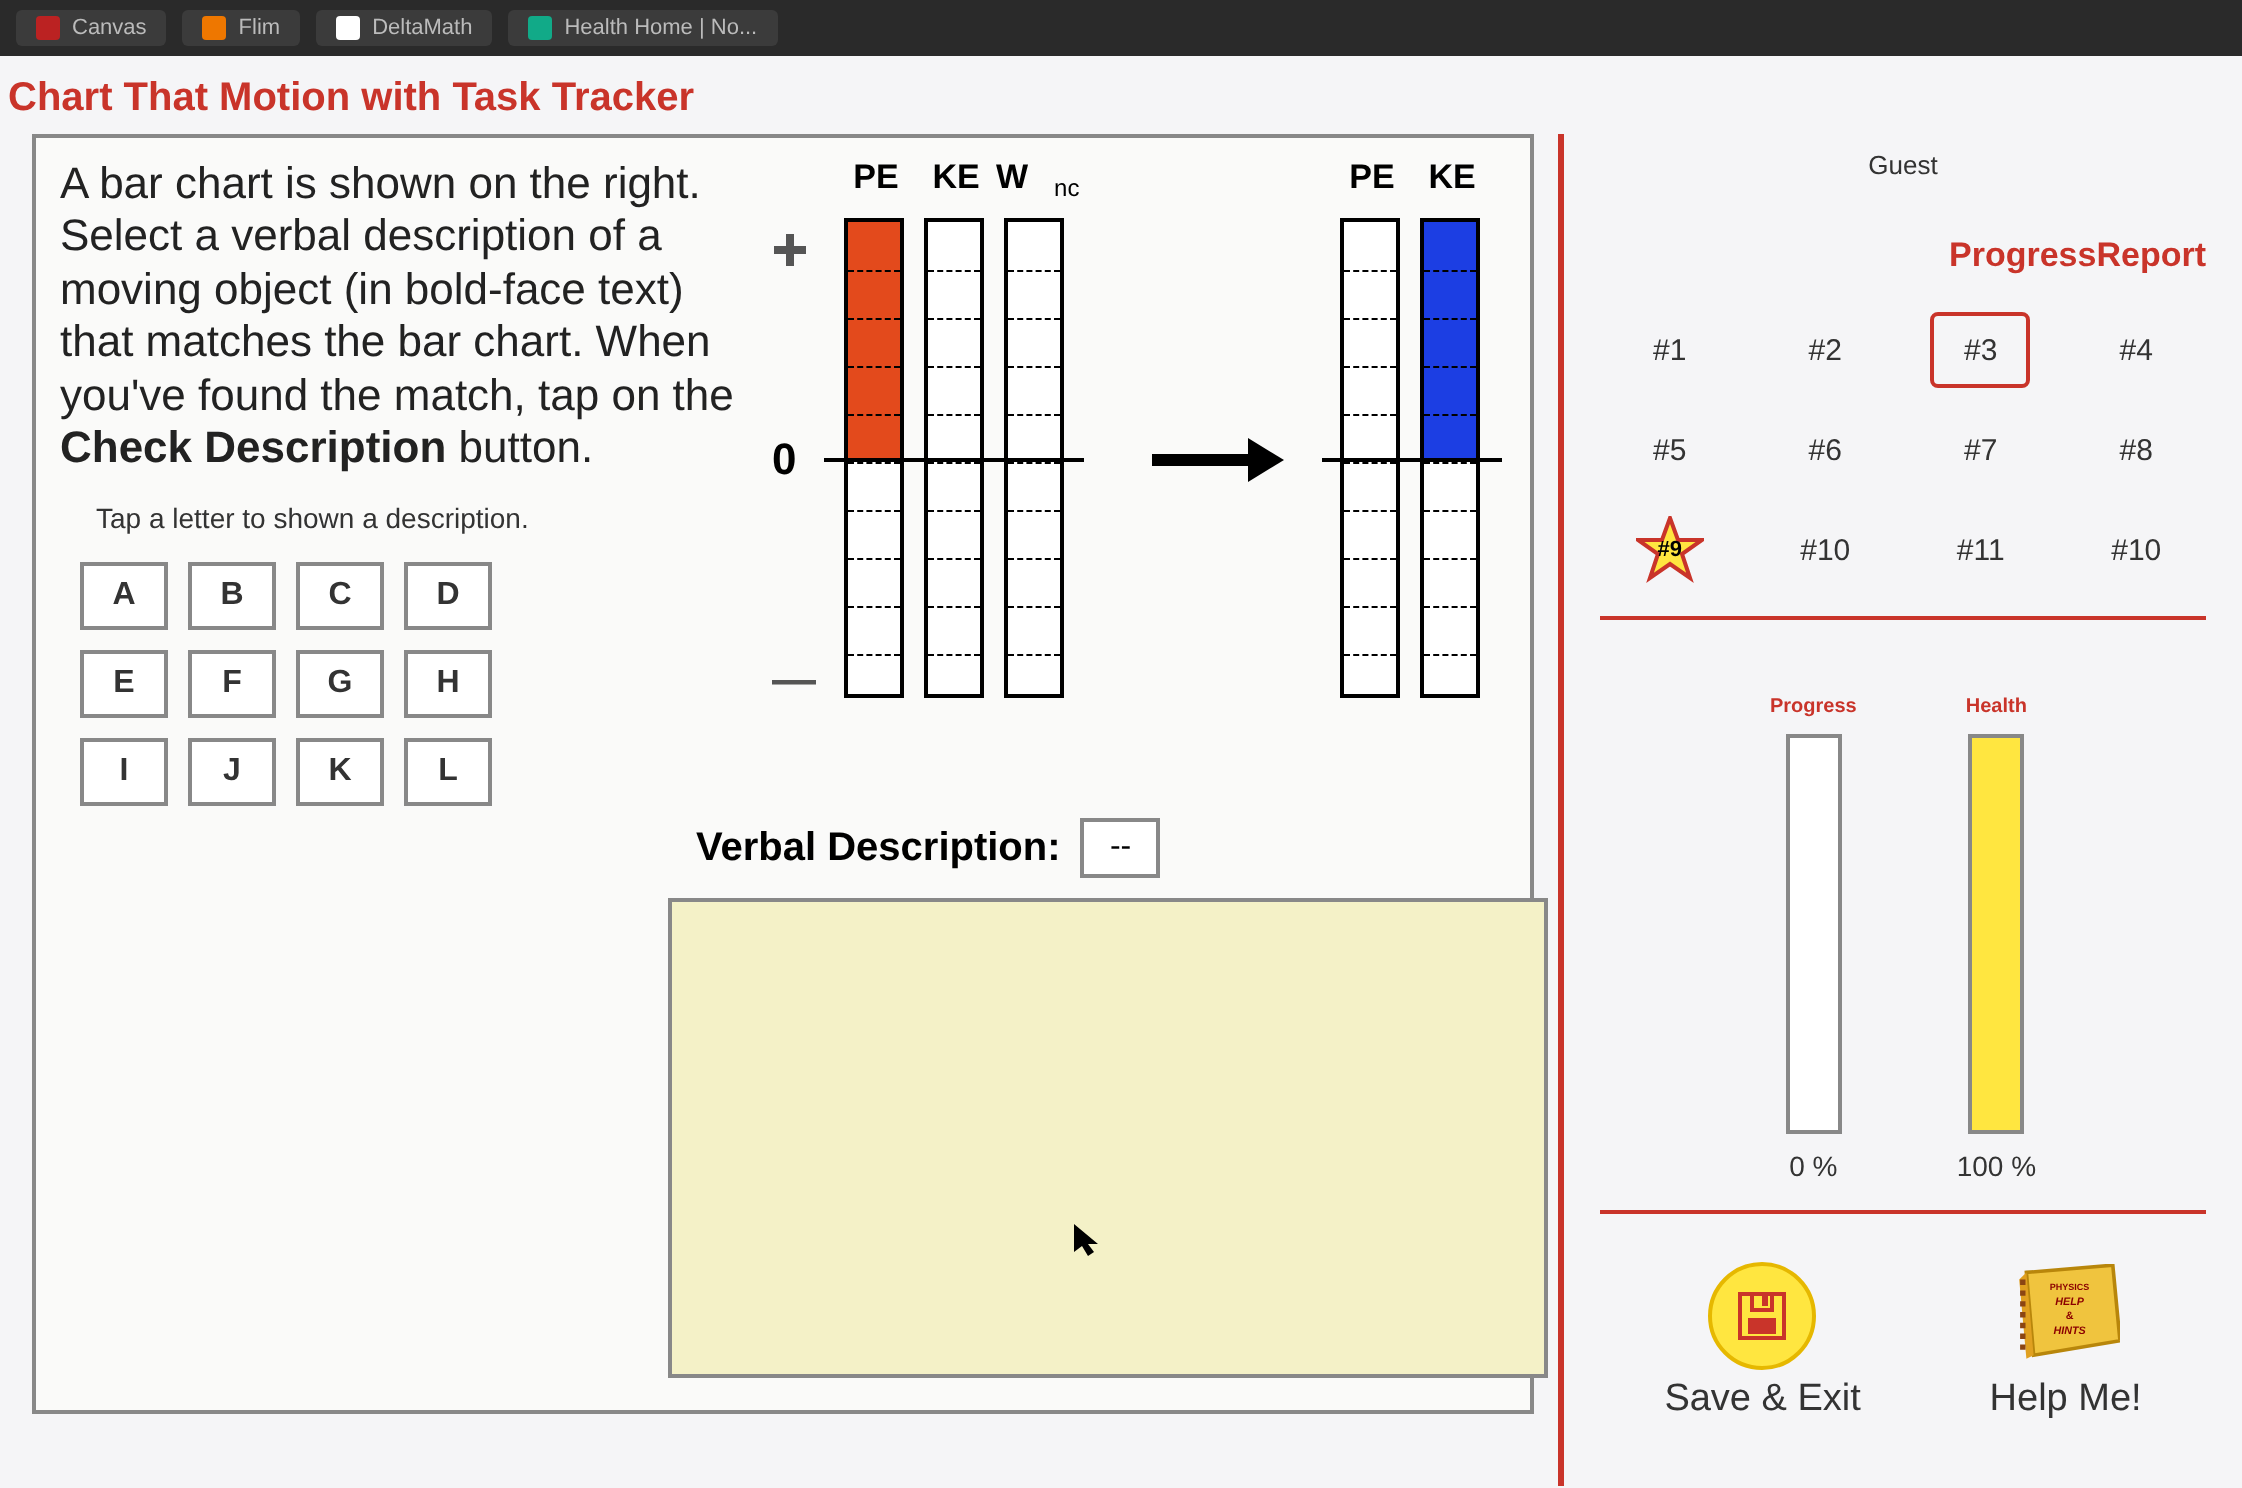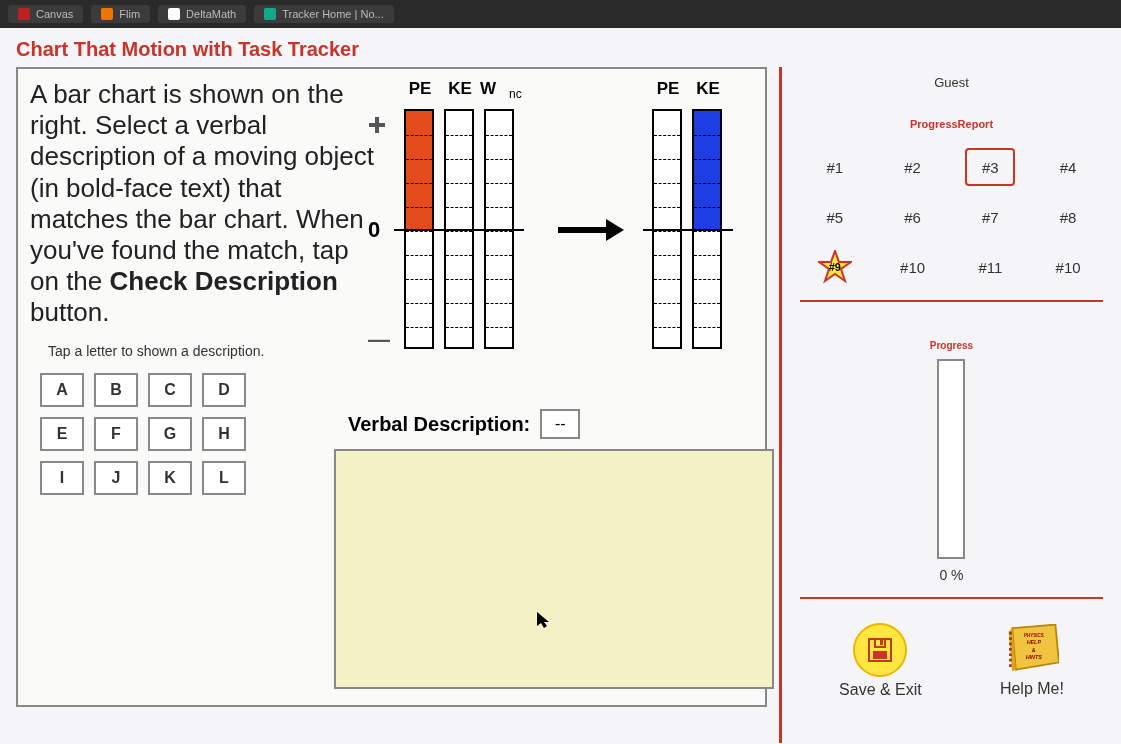--- a/index.html
+++ b/index.html
@@ -8,53 +8,53 @@
 
   
   .tabstrip {
     height: 28px; background:#2a2a2a; display:flex; align-items:center; gap:8px; padding:0 8px;
     font-size:11px; color:#bbb;
   }
   .tabstrip .tab { background:#3b3b3b; padding:3px 10px; border-radius:3px; display:flex; gap:6px; align-items:center;}
   .tabstrip .favicon { width:12px; height:12px; border-radius:2px; }
 
   .app-title {
-    padding:10px 16px 6px 16px; font-size:20px; font-weight:bold; color:#c9342a;border-radius:10px;
+    padding:10px 16px 6px 4px; font-size:20px; font-weight:bold; color:#c9342a;border-radius:10px;
   }
 
   .main-row { display:flex; height:calc(100% - 28px - 40px); }
 
   
   .left-panel {
     flex: 0 0 782px;
     border-right: 3px solid #c9342a;
     position: relative;
     padding: 0 12px 12px 16px;
   }
   .content-frame {
     border:2px solid #888; padding:10px 12px 16px 12px; height:640px;
     position:relative; background:#fafaf9;
   }
   .instructions {
-    width:350px; font-size:26px; line-height:1.2; color:#222;
+    width:350px; font-size:22px; line-height:1.2; color:#222;
   }
   .instructions b { font-weight:bold; }
   .taphint { font-size:14px; color:#333; margin:14px 0 14px 18px; }
 
   .letter-grid {
     display:grid; grid-template-columns:repeat(4,44px); gap:10px; margin-left:10px;
   }
   .letter-btn {
     height:34px; border:2px solid #888; background:#fff; font-size:16px; font-weight:bold;
     display:flex; align-items:center; justify-content:center; cursor:pointer; color:#333;
   }
 
   
   .chart-area {
-    position:absolute; left:350px; top:10px; width:390px; height:300px;
+    position:absolute; left:368px; top:10px; width:390px; height:300px;
   }
   .chart-labels-row { display:flex; position:absolute; font-weight:bold; font-size:17px; }
   .chart-labels-row span { width:40px; text-align:center; }
   .chart-labels-row .sub { font-size:12px; font-weight:normal; vertical-align:sub;margin-left:13px; }
 
   .bar-col { width:30px; height:240px; border:2px solid #000; position:absolute; background:#fff; }
   .bar-fill { position:absolute; left:0; right:0; }
   .tick { position:absolute; left:0; right:0; border-top:1px dashed #000; }
   .zero-line { position:absolute; height:0; border-top:2px solid #000; }
 
@@ -71,21 +71,21 @@
 
   .desc-area {
     position:absolute; left:316px; top:380px; width:440px; height:240px; background:#f4f1c7;
     border:2px solid #888;
   }
   .cursor { position:absolute; left:200px; top:160px; font-size:16px; }
 
   
   .right-panel { flex:1; padding:8px 18px 8px 18px; position:relative; }
   .guest-label { text-align:center; font-size:13px; color:#333; margin-bottom:28px; }
-  .pr-title { text-align:center; font-size:11px; font-weight:bold; color:#c9342a; margin-bottom:18px;}
+  .pr-title { text-align:right; font-size:17px; font-weight:bold; color:#c9342a; margin-bottom:18px;}
   .pr-grid {
     display:grid; grid-template-columns:repeat(4,1fr); gap:12px 8px; font-size:15px;
     align-items:center; justify-items:center; color:#333;
   }
   .pr-cell { width:50px; height:38px; display:flex; align-items:center; justify-content:center; position:relative;}
   .pr-cell.selected { border:2px solid #c9342a; border-radius:4px; }
   .star { width:34px; height:34px; display:block; }
   .star-text { position:absolute; font-size:11px; font-weight:bold; color:#000; }
 
   .meters-row { display:flex; gap:50px; justify-content:center; margin-top:28px;}
@@ -93,21 +93,21 @@
   .meter-title { font-size:10px; font-weight:bold; color:#c9342a; }
   .meter-bar { width:28px; height:200px; border:2px solid #888; position:relative; background:#fff; }
   .meter-fill { position:absolute; left:0; right:0; bottom:0; }
   .meter-pct { font-size:14px; color:#333; }
 
   .bottom-row { display:flex; justify-content:space-around; align-items:center; margin-top:14px; }
   .save-btn, .help-btn { display:flex; flex-direction:column; align-items:center; gap:4px; cursor:pointer;}
   .save-icon { width:54px; height:54px; border-radius:50%; background:#ffe640; border:2px solid #e6b800;
     display:flex; align-items:center; justify-content:center;}
   .floppy { width:26px; height:26px; }
-  .save-label, .help-label { font-size:16px; color:#333; }
+  .save-label, .help-label { font-size:19px; color:#333; }
   .book-icon { width:54px; height:48px; }
 
   .right-section { border-top:2px solid #c9342a; padding-top:10px; margin-top:14px;}
 </style>
 </head>
 <body>
 
 <div class="tabstrip">
   <div class="tab">
     <span class="favicon" style="background:#b22"></span>
@@ -116,21 +116,21 @@
   <div class="tab">
     <span class="favicon" style="background:#e70"></span>
     <span>Flim</span>
   </div>
   <div class="tab">
     <span class="favicon" style="background:#fff"></span>
     <span>DeltaMath</span>
   </div>
   <div class="tab">
     <span class="favicon" style="background:#1a8"></span>
-    <span>Tracker Home | No...</span>
+    <span>Health Home | No...</span>
   </div>
 </div>
 
 <div class="app-title">Chart That Motion with Task Tracker</div>
 
 <div class="main-row">
 
   <div class="left-panel">
     <div class="content-frame">
 
@@ -290,20 +290,27 @@
 
     <div class="right-section">
       <div class="meters-row">
         <div class="meter">
           <div class="meter-title">Progress</div>
           <div class="meter-bar">
             <div class="meter-fill" id="progress-fill" style="height: 0%; background: rgb(74, 144, 217);"></div>
           </div>
           <div class="meter-pct">0 %</div>
         </div>
+        <div class="meter">
+          <div class="meter-title">Health</div>
+          <div class="meter-bar">
+            <div class="meter-fill" id="health-fill" style="height: 100%; background: rgb(255, 230, 64);"></div>
+          </div>
+          <div class="meter-pct">100 %</div>
+        </div>
       </div>
     </div>
 
     <div class="right-section">
       <div class="bottom-row">
         <div class="save-btn">
           <div class="save-icon">
             <svg class="floppy" viewBox="0 0 26 26">
               <rect x="2" y="2" width="22" height="22" fill="none" stroke="#c9342a" stroke-width="2"></rect>
               <rect x="8" y="2" width="10" height="8" fill="none" stroke="#c9342a" stroke-width="2"></rect>

